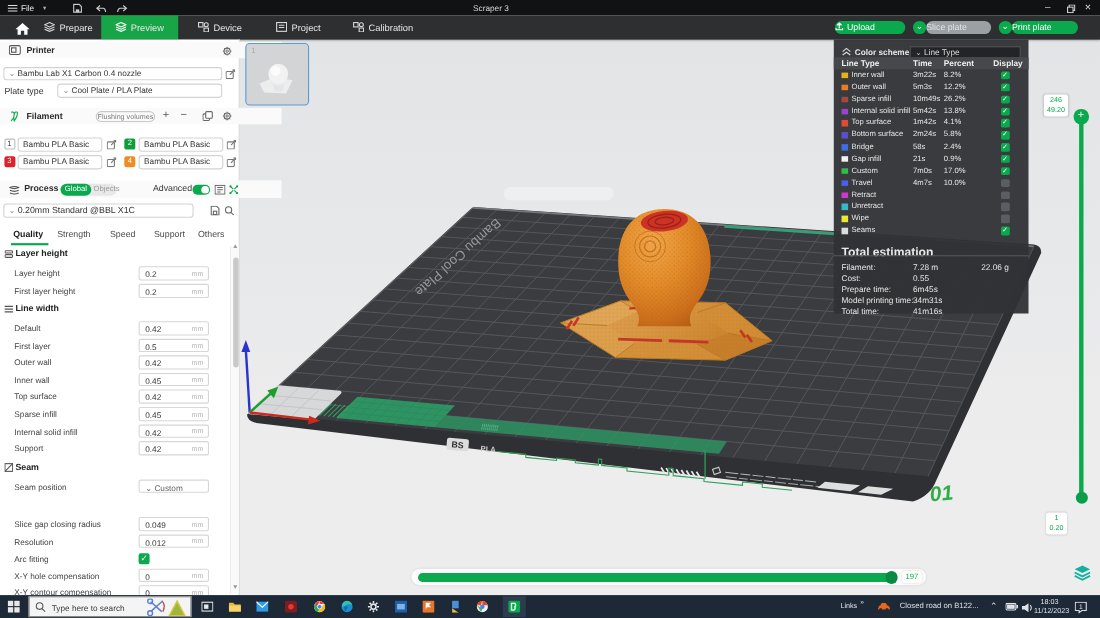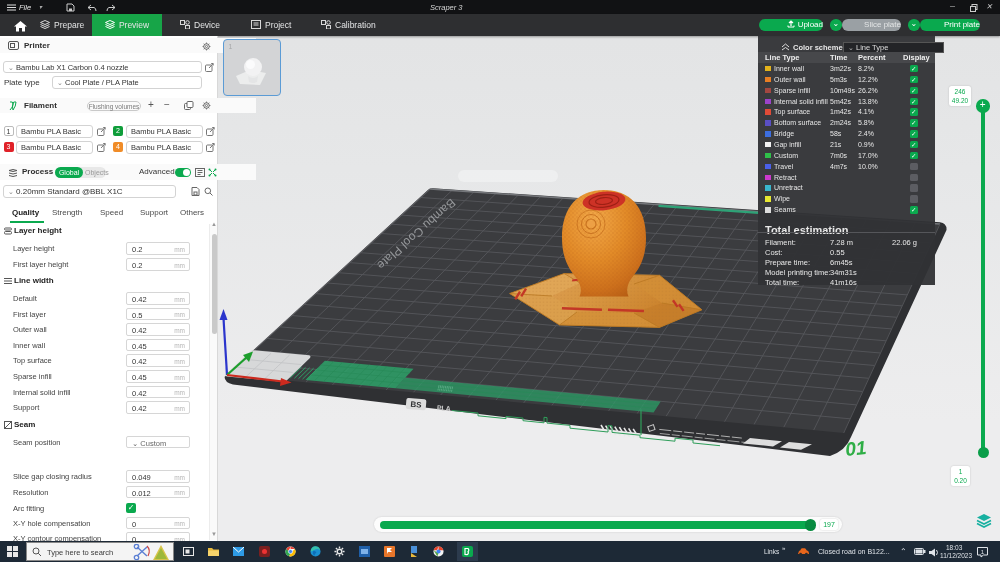--- a/index.html
+++ b/index.html
@@ -1,28 +1,28 @@
 <!DOCTYPE html>
 <html><head><meta charset="utf-8"><style>
 * { margin:0; padding:0; box-sizing:border-box; }
 html,body { width:1000px; height:562px; overflow:hidden; font-family:"Liberation Sans",sans-serif; }
 #app { position:relative; width:1000px; height:562px; background:linear-gradient(180deg,#e2e3e4 0%,#e6e7e8 30%,#ededee 75%,#ededee 100%); }
 .abs { position:absolute; }
 
 
 #titlebar { left:0; top:0; width:1000px; height:14px; background:#111214; color:#e8e8e8; }
-#titlebar .t { position:absolute; font-size:7.5px; top:3px;font-style:italic; }
+#titlebar .t { position:absolute; font-size:7.5px; top:3px; }
 
 #tabbar { left:0; top:14px; width:1000px; height:22px; background:#2e2f31; box-shadow:0 1px 2px rgba(0,0,0,.35); }
 .tab { position:absolute; top:0; height:22px; line-height:22px; color:#e4e5e6; font-size:8.5px; }
 .tabicon { display:inline-block; vertical-align:-1px; margin-right:4px; }
 #prevtab { left:92px; width:70px; background:#17a548; text-align:center; }
 
 
-.gbtn { position:absolute; top:19px; height:11.5px; border-radius:6px; background:#0aa94e; color:#fff; font-size:8px; line-height:11.5px; text-align:right; }
+.gbtn { position:absolute; top:19px; height:11.5px; border-radius:6px; background:#0aa94e; color:#fff; font-size:8px; line-height:11.5px; text-align:left; }
 .gray { background:#9aa0a4; color:#e3e5e6; }
 .gcirc { position:absolute; top:19px; width:11.5px; height:11.5px; border-radius:50%; background:#0aa94e; color:#fff; font-size:8px; text-align:center; line-height:9px; }
 
 
 #lpanel { left:0; top:36px; width:218px; height:505px; background:#fff; border-right:1px solid #d8d8d8; }
 #lpanel .hdr { position:absolute; left:0; width:256px; height:14px; font-size:8.5px; color:#2c2c2c; }
 #lpanel .hdr b { position:absolute; left:24px; top:3px; font-weight:bold; font-size:8px; }
 .gearic { position:absolute; top:2px; }
 .combo { position:absolute; border:1px solid #d3d3d3; border-radius:3px; background:#fff; font-size:7.5px; color:#333; }
 .combo .cv { position:absolute; left:4px; top:50%; transform:translateY(-50%); white-space:nowrap; }
@@ -45,21 +45,21 @@
 .chk { position:absolute; left:113px; top:1px; width:10px; height:10px; background:#0aa94e; border-radius:2px; color:#fff; font-size:8px; line-height:10px; text-align:center; }
 #lscroll { position:absolute; left:209px; top:188px; width:8px; height:316px; background:#fafafa; border-left:1px solid #ececec; }
 #lthumb { position:absolute; left:1.5px; top:10px; width:5px; height:100px; background:#c9c9c9; border-radius:3px; }
 
 
 .tgl { position:absolute; width:16px; height:9px; border-radius:5px; background:#0aa94e; }
 .tgl i { position:absolute; right:1px; top:1px; width:7px; height:7px; border-radius:50%; background:#fff; }
 
 
 #legend { left:758px; top:36px; width:176.5px; height:248.5px; background:rgba(48,49,53,0.95); color:#e8e8e8; }
-#legend .lhead { position:absolute; top:3px; left:16px; width:100%; height:13px;padding-left:33px; }
+#legend .lhead { position:absolute; top:3px; left:0; width:100%; height:13px;padding-left:33px; }
 #legend .lhead b { position:absolute; left:19px; top:3.5px; font-size:7.5px; }
 #lsel { position:absolute; left:69px; top:2.5px; width:101px; height:11px; background:#232427; border:1px solid #555; font-size:7.5px; color:#ddd; padding-left:4px; line-height:10px; }
 #lcolhead { position:absolute; top:16px; left:0; width:176.5px; height:10.5px; background:#47484b; font-size:7.5px; font-weight:bold; color:#f0f0f0; }
 #lcolhead span { position:absolute; top:1px; }
 .lrow { position:absolute; left:0; width:176.5px; height:10.8px; font-size:7.5px; }
 .lsq { position:absolute; left:7px; top:2.5px; width:5.5px; height:5.5px; }
 .lname { position:absolute; left:16px; top:1.5px; color:#e6e6e6; font-size:7px; }
 .ltime { position:absolute; left:72px; top:1.5px; font-size:7px; }
 .lpc { position:absolute; left:100px; top:1.5px; font-size:7px; }
 .lchk { position:absolute; left:152px; top:1.5px; width:7.5px; height:7.5px; background:#5c5d62; border-radius:1.5px; font-size:6.5px; line-height:7.5px; text-align:center; color:#fff; }

